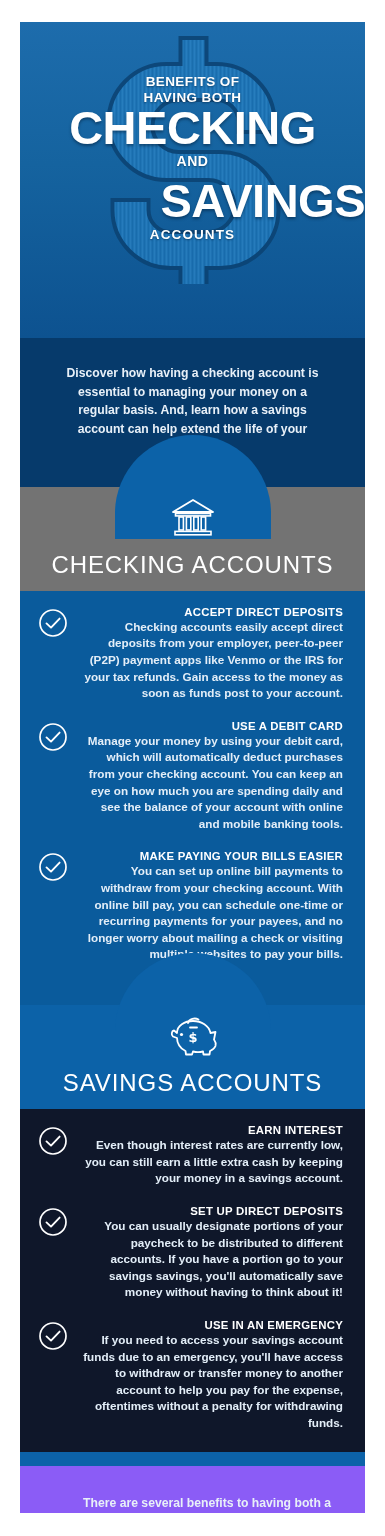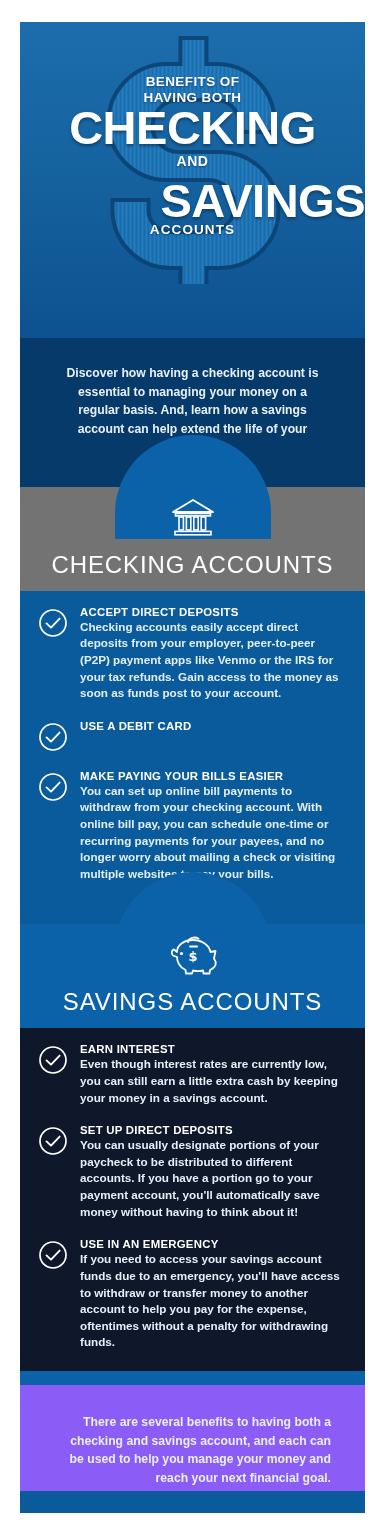--- a/index.html
+++ b/index.html
@@ -48,20 +48,21 @@
   }
   .big1 { }
   .big2 { margin-top: 10px; text-align: right; }
   .mid {
     font-size: 14px; font-weight: bold; letter-spacing: .6px;
     margin: 3px 16px 1px;
     text-shadow: 0 1px 2px rgba(3,34,64,.55);
   }
   .sub {
     font-size: 13.5px; font-weight: bold; letter-spacing: 1.1px;
+    margin-top: 5px;
     text-shadow: 0 1px 2px rgba(3,34,64,.55);
   }
 
   
   .intro {
     background: #063a6b;
     padding: 26px 38px 30px;
     text-align: center;
     color: #e8f0f8;
     font-size: 12.2px; font-weight: bold; line-height: 1.52;
@@ -98,21 +99,21 @@
     padding-top: 10px;
   }
   .head-pad-top2 { height: 22px; background: #0a5b9c; }
 
   
   .body-zone { background: #0a5b9c; padding: 14px 22px 20px 18px; }
   .body-zone.savings { background: #0f172a; }
   .bullet { display: flex; gap: 12px; margin-bottom: 17px; }
   .bullet:last-child { margin-bottom: 0; }
   .chk { flex: 0 0 auto; width: 30px; height: 30px; margin-top: 3px; }
-  .btxt { flex: 1 1 auto; padding-top: 1px; }
+  .btxt { flex: 1 1 auto; padding-top: 1px; text-align: right; }
   .bhead {
     color: #ffffff; font-size: 11.4px; font-weight: bold;
     letter-spacing: .25px; margin-bottom: 1px;
   }
   .bbody {
     color: #e3eef8; font-size: 11.7px; font-weight: bold;
     line-height: 1.42;
   }
 
   
@@ -199,20 +200,21 @@
       </div>
     </div>
 
     <div class="bullet">
       <svg class="chk" viewBox="0 0 30 30">
         <circle cx="15" cy="15" r="13" fill="none" stroke="#fff" stroke-width="1.7"></circle>
         <polyline points="8.5,15.4 13,19.6 21.6,10.6" fill="none" stroke="#fff" stroke-width="1.9" stroke-linecap="round" stroke-linejoin="round"></polyline>
       </svg>
       <div class="btxt">
         <div class="bhead">USE A DEBIT CARD</div>
+        <div class="bbody">Manage your money by using your debit card, which will automatically deduct purchases from your checking account. You can keep an eye on how much you are spending daily and see the balance of your account with online and mobile banking tools.</div>
       </div>
     </div>
 
     <div class="bullet">
       <svg class="chk" viewBox="0 0 30 30">
         <circle cx="15" cy="15" r="13" fill="none" stroke="#fff" stroke-width="1.7"></circle>
         <polyline points="8.5,15.4 13,19.6 21.6,10.6" fill="none" stroke="#fff" stroke-width="1.9" stroke-linecap="round" stroke-linejoin="round"></polyline>
       </svg>
       <div class="btxt">
         <div class="bhead">MAKE PAYING YOUR BILLS EASIER</div>
@@ -252,21 +254,21 @@
       </div>
     </div>
 
     <div class="bullet">
       <svg class="chk" viewBox="0 0 30 30">
         <circle cx="15" cy="15" r="13" fill="none" stroke="#fff" stroke-width="1.7"></circle>
         <polyline points="8.5,15.4 13,19.6 21.6,10.6" fill="none" stroke="#fff" stroke-width="1.9" stroke-linecap="round" stroke-linejoin="round"></polyline>
       </svg>
       <div class="btxt">
         <div class="bhead">SET UP DIRECT DEPOSITS</div>
-        <div class="bbody">You can usually designate portions of your paycheck to be distributed to different accounts. If you have a portion go to your payment account, you'll automatically save money without having to think about it!</div>
+        <div class="bbody">You can usually designate portions of your paycheck to be distributed to different accounts. If you have a portion go to your savings savings, you'll automatically save money without having to think about it!</div>
       </div>
     </div>
 
     <div class="bullet">
       <svg class="chk" viewBox="0 0 30 30">
         <circle cx="15" cy="15" r="13" fill="none" stroke="#fff" stroke-width="1.7"></circle>
         <polyline points="8.5,15.4 13,19.6 21.6,10.6" fill="none" stroke="#fff" stroke-width="1.9" stroke-linecap="round" stroke-linejoin="round"></polyline>
       </svg>
       <div class="btxt">
         <div class="bhead">USE IN AN EMERGENCY</div>

